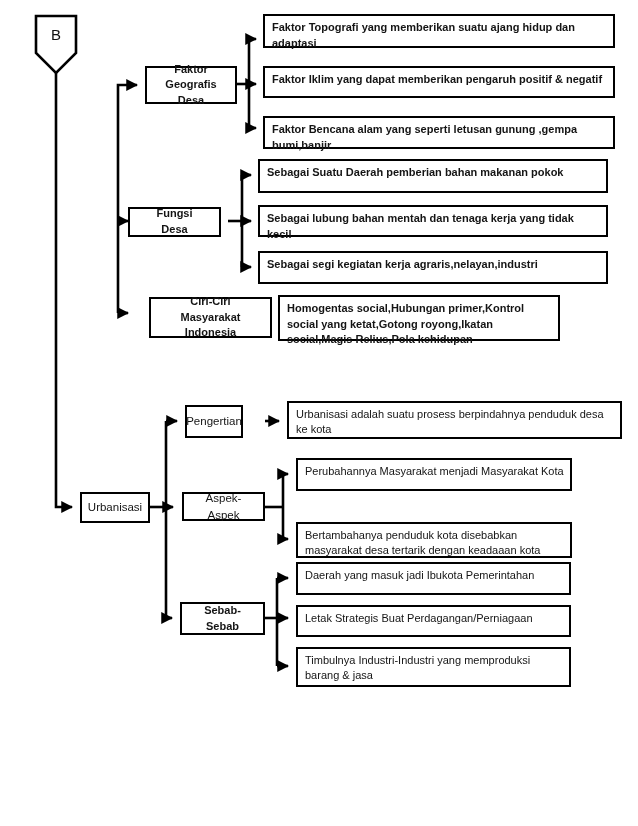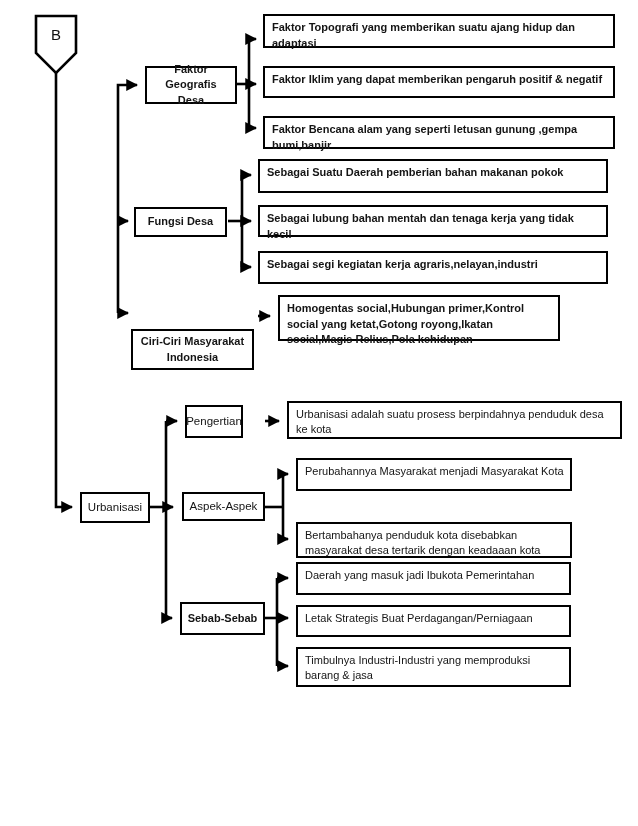--- a/index.html
+++ b/index.html
@@ -5,21 +5,21 @@
   html,body{margin:0;padding:0;background:#fff;}
   .page{
     position:relative;width:638px;height:826px;background:#ffffff;
     font-family:"Liberation Sans",sans-serif;color:#111;overflow:hidden;
   }
   .wires{position:absolute;left:0;top:0;width:638px;height:826px;pointer-events:none;}
   .box{
     position:absolute;background:#fff;border:2.5px solid #000;
     box-sizing:border-box;color:#141414;
   }
-  .hub{display:flex;align-items:center;justify-content:center;text-align:center;padding:1px 4px;}
+  .hub{display:flex;align-items:center;justify-content:center;text-align:center;padding:1px 21px;}
   .leaf{padding:4px 6px 2px 7px;text-align:left;}
   .f-top{font-weight:600;font-size:11px;line-height:1.42;letter-spacing:0;}
   .f-bot{font-weight:400;font-size:11px;line-height:1.4;}
   .hub.f-top{font-size:11px;}
   .hub.f-bot{font-size:11.5px;}
   .connector-label{
     position:absolute;left:36px;top:26px;width:40px;text-align:center;
     font-size:15px;font-weight:400;color:#111;
   }
 </style>
@@ -74,22 +74,22 @@
       <path d="M277 578 V666"></path>
       <path d="M277 578 H288" marker-end="url(#arw)"></path>
       <path d="M277 618 H288" marker-end="url(#arw)"></path>
       <path d="M277 666 H288" marker-end="url(#arw)"></path>
     </g>
   </svg>
 
   <div class="connector-label">B</div>
 
   <div class="box hub f-top" style="left:145px;top:66px;width:92px;height:38px;">Faktor Geografis Desa</div>
-  <div class="box hub f-top" style="left:134px;top:207px;width:93px;height:30px;">Fungsi Desa</div>
-  <div class="box hub f-top" style="left:131px;top:297px;width:123px;height:41px;margin-top:32px;">Ciri-Ciri Masyarakat Indonesia</div>
+  <div class="box hub f-top" style="left:128px;top:207px;width:93px;height:30px;">Fungsi Desa</div>
+  <div class="box hub f-top" style="left:149px;top:297px;width:123px;height:41px;">Ciri-Ciri Masyarakat Indonesia</div>
 
   <div class="box leaf f-top" style="left:263px;top:14px;width:352px;height:34px;">Faktor Topografi yang memberikan suatu ajang hidup dan adaptasi</div>
   <div class="box leaf f-top" style="left:263px;top:66px;width:352px;height:32px;">Faktor Iklim yang dapat memberikan pengaruh positif &amp; negatif</div>
   <div class="box leaf f-top" style="left:263px;top:116px;width:352px;height:33px;">Faktor Bencana alam yang seperti letusan gunung ,gempa bumi,banjir</div>
 
   <div class="box leaf f-top" style="left:258px;top:159px;width:350px;height:34px;">Sebagai  Suatu Daerah pemberian bahan makanan pokok</div>
   <div class="box leaf f-top" style="left:258px;top:205px;width:350px;height:32px;">Sebagai lubung bahan mentah dan tenaga kerja yang tidak kecil</div>
   <div class="box leaf f-top" style="left:258px;top:251px;width:350px;height:33px;">Sebagai  segi kegiatan kerja agraris,nelayan,industri</div>
 
   <div class="box leaf f-top" style="left:278px;top:295px;width:282px;height:46px;">Homogentas social,Hubungan primer,Kontrol social yang ketat,Gotong royong,Ikatan social,Magis Relius,Pola kehidupan</div>

